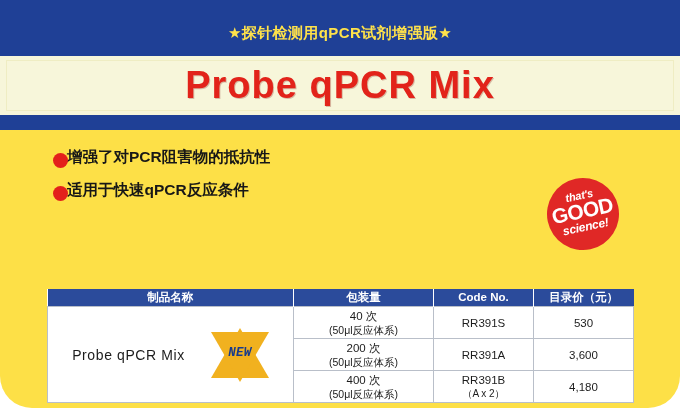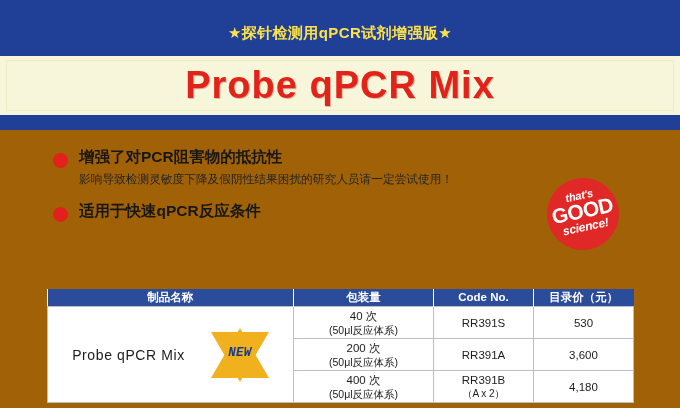--- a/index.html
+++ b/index.html
@@ -1,21 +1,21 @@
 <!DOCTYPE html>
 <html><head>
 <meta charset="utf-8">
 <style>
   html,body{margin:0;padding:0;}
   body{
     width:680px;height:408px;overflow:hidden;background:#ffffff;
     font-family:"Liberation Sans","DejaVu Sans",sans-serif;
     -webkit-font-smoothing:antialiased;
   }
-  .page{position:relative;width:680px;height:408px;background:#a16207;}
+  .page{position:relative;width:680px;height:408px;background:#fde047;border-radius:32px;}
 
   
   .banner{
     position:absolute;left:0;top:0;width:680px;height:130px;
     background:#1f4096;
   }
   .banner-tagline{
     position:absolute;left:0;top:23px;width:680px;
     text-align:center;color:#ffe24a;
     font-size:15px;font-weight:bold;letter-spacing:.4px;
@@ -40,21 +40,21 @@
   
   .features{position:absolute;left:0;top:130px;width:680px;}
   .feature{position:relative;padding-left:55px;}
   .f1{margin-top:17px;}
   .f2{margin-top:13px;}
   .dot{
     position:absolute;left:53px;top:6px;width:15px;height:15px;
     border-radius:50%;background:#e3201b;
   }
   .feature-head{
-    margin-left:24px;color:#171717;font-size:15.5px;font-weight:bold;
+    margin-left:12px;color:#171717;font-size:15.5px;font-weight:bold;
     line-height:20px;white-space:nowrap;
   }
   .feature-body{
     margin-left:24px;margin-top:4px;color:#242424;font-size:11.7px;
     line-height:16.5px;width:500px;
   }
   .feature-body div{white-space:nowrap;}
 
   
   .good-badge{
@@ -135,21 +135,20 @@
       <div class="title-text">Probe  qPCR  Mix</div>
     </div>
   </div>
 
   <div class="features">
 
     <div class="feature f1">
       <span class="dot"></span>
       <div class="feature-head">增强了对PCR阻害物的抵抗性</div>
       <div class="feature-body">
-        <div>影响导致检测灵敏度下降及假阴性结果困扰的研究人员请一定尝试使用！</div>
       </div>
     </div>
 
     <div class="feature f2">
       <span class="dot"></span>
       <div class="feature-head">适用于快速qPCR反应条件</div>
     </div>
 
   </div>
 

